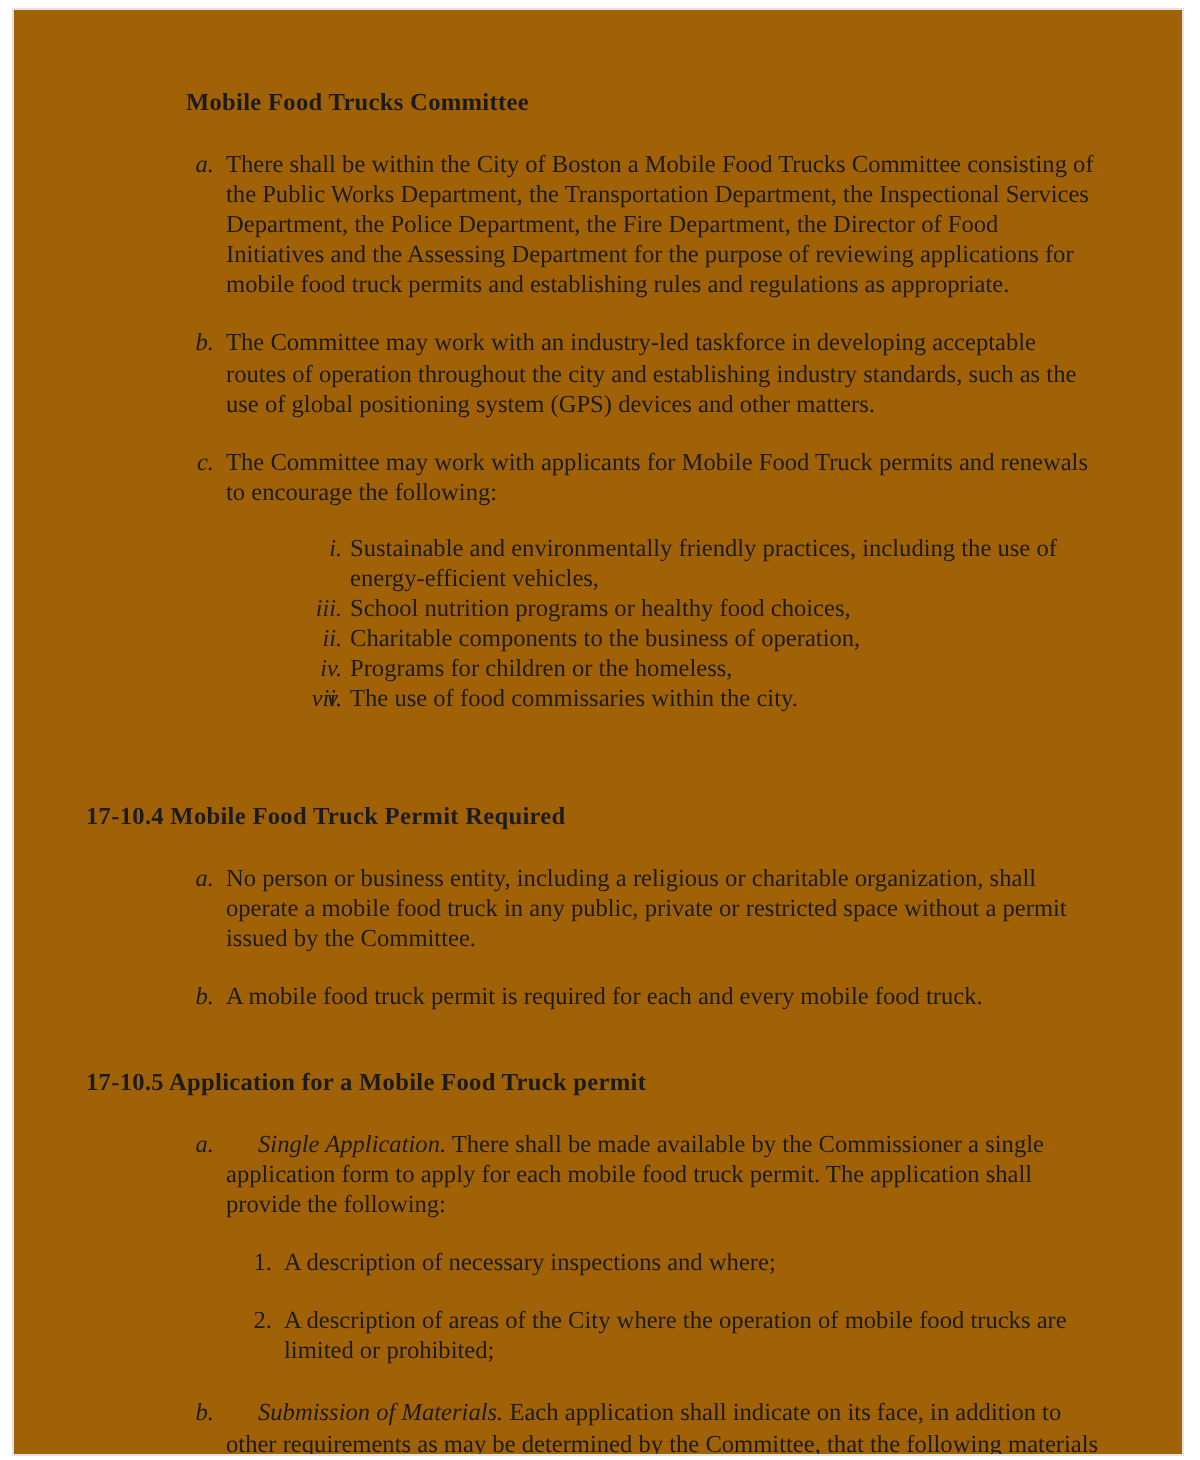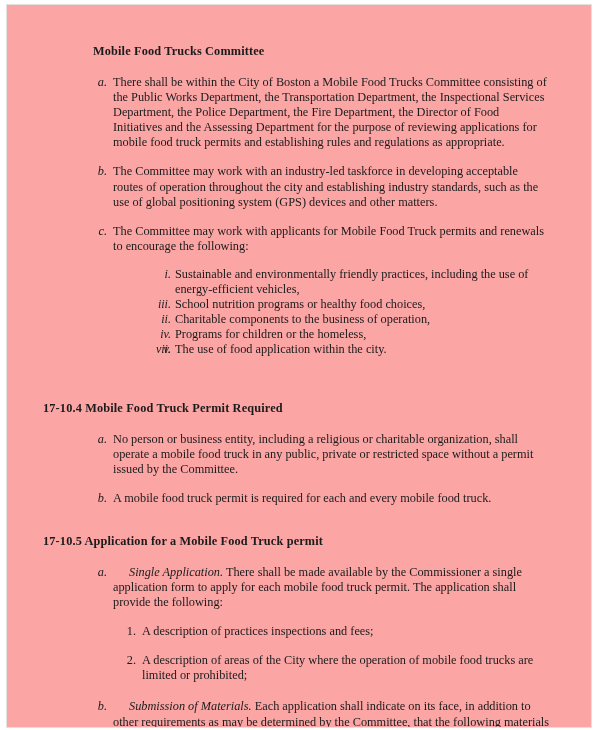--- a/index.html
+++ b/index.html
@@ -14,21 +14,21 @@
     font-family: "Liberation Serif", "DejaVu Serif", serif;
     color: #1b1b1b;
   }
 
   .page {
     position: absolute;
     left: 6px;
     top: 4px;
     width: 586px;
     height: 724px;
-    background: #fca5a5;
+    background: #a16207;
     border: 1px solid #e2e2e2;
     box-sizing: border-box;
     overflow: hidden;
   }
 
   .content {
     position: absolute;
     left: 0;
     top: 0;
     width: 586px;
@@ -168,21 +168,21 @@
       </li>
       <li class="roman-item">
         <span class="marker">iv.</span>
         <span>Programs for children or the homeless,</span>
       </li>
       <li class="roman-item">
         <span class="marker">v.</span>
       </li>
       <li class="roman-item">
         <span class="marker">vii.</span>
-        <span>The use of food application within the city.</span>
+        <span>The use of food commissaries within the city.</span>
       </li>
     </ul>
 
     <div class="doc-heading heading-flush sec-17104">17-10.4 Mobile Food Truck Permit Required</div>
 
     <ul class="alpha-list">
       <li class="alpha-item gap-top-lg">
         <span class="marker">a.</span>
         <span>No person or business entity, including a religious or charitable organization, shall operate a mobile food truck in any public, private or restricted space without a permit issued by the Committee.</span>
       </li>
@@ -197,21 +197,21 @@
     <ul class="alpha-list">
       <li class="alpha-item gap-top-lg">
         <span class="marker">a.</span>
         <span class="run-in-title">Single Application.</span><span> There shall be made available by the Commissioner a single application form to apply for each mobile food truck permit.  The application shall provide the following:</span>
       </li>
     </ul>
 
     <ul class="num-list">
       <li class="num-item">
         <span class="marker">1.</span>
-        <span>A description of practices inspections and fees;</span>
+        <span>A description of necessary inspections and where;</span>
       </li>
       <li class="num-item">
         <span class="marker">2.</span>
         <span>A description of areas of the City where the operation of mobile food trucks are limited or prohibited;</span>
       </li>
     </ul>
 
     <ul class="alpha-list">
       <li class="alpha-item gap-top-lg">
         <span class="marker">b.</span>

